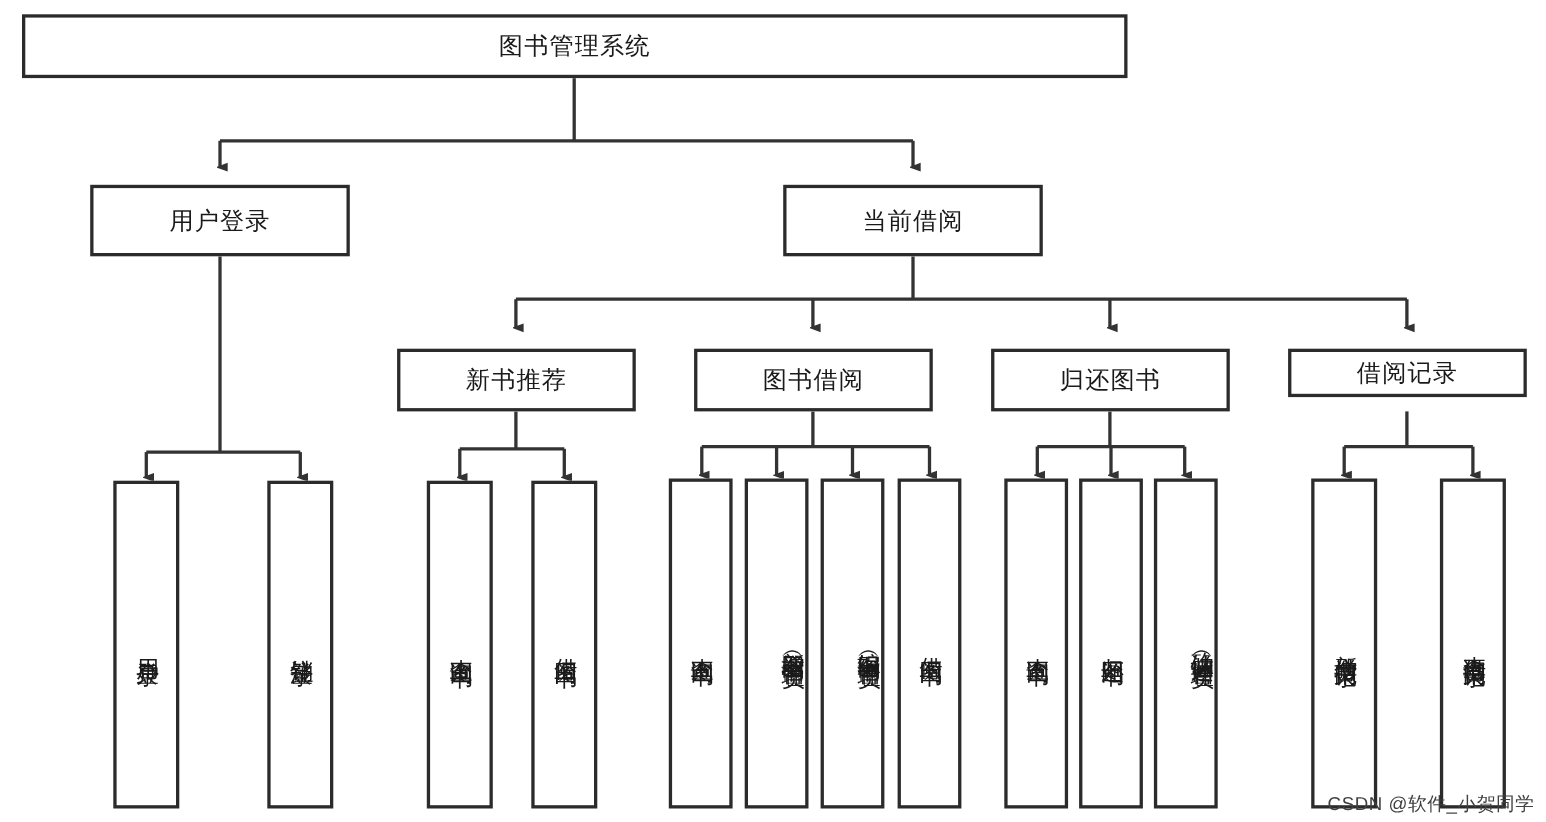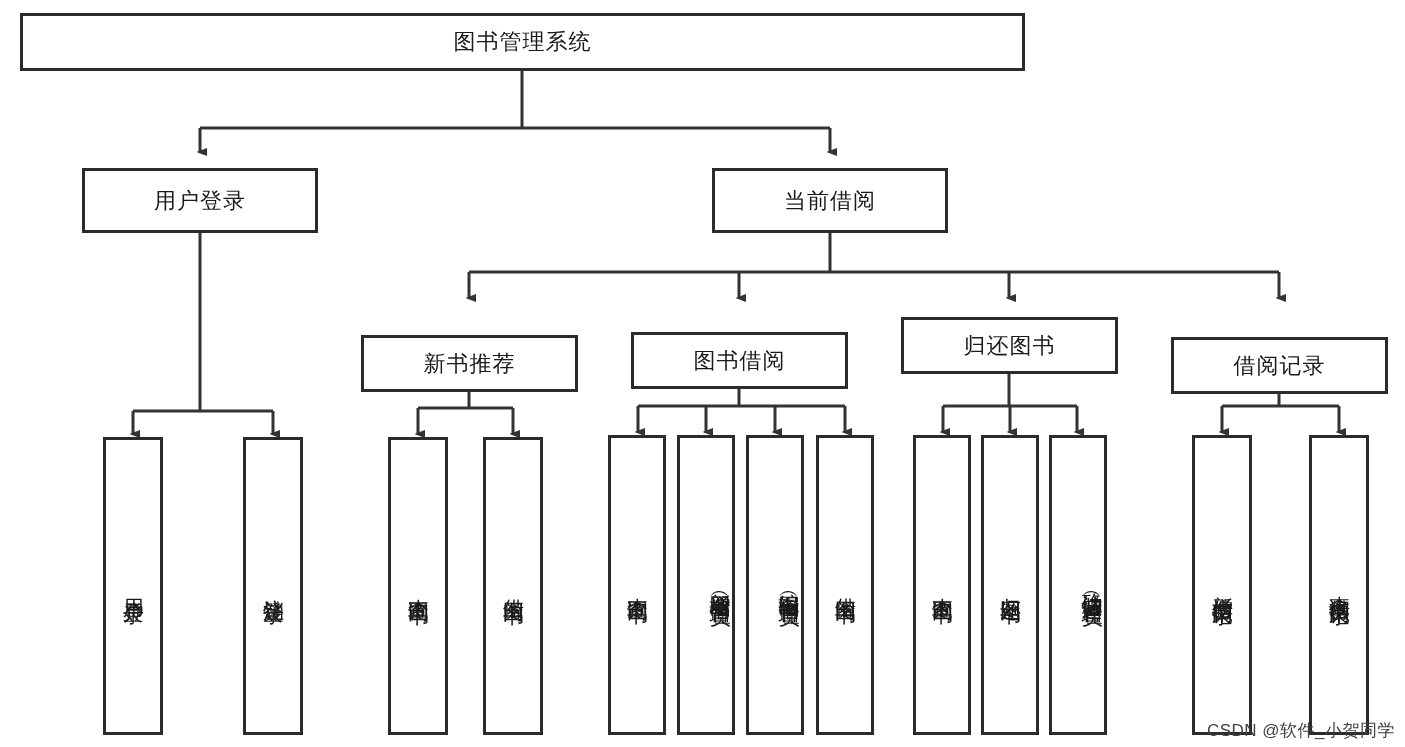--- a/index.html
+++ b/index.html
@@ -132,30 +132,30 @@
     <span class="node-label">图书管理系统</span>
   </div>
 
   <div class="node h-node" style="left:82px; top:168px; width:236px; height:65px;">
     <span class="node-label">用户登录</span>
   </div>
   <div class="node h-node" style="left:712px; top:168px; width:236px; height:65px;">
     <span class="node-label">当前借阅</span>
   </div>
 
-  <div class="node h-node" style="left:361px; top:335px; width:217px; height:57px;">
+  <div class="node h-node" style="left:361px; top:317px; width:217px; height:57px;">
     <span class="node-label">新书推荐</span>
   </div>
-  <div class="node h-node" style="left:631px; top:317px; width:217px; height:57px;margin-top:15px;">
+  <div class="node h-node" style="left:631px; top:317px; width:217px; height:57px;">
     <span class="node-label">图书借阅</span>
   </div>
   <div class="node h-node" style="left:901px; top:317px; width:217px; height:57px;">
     <span class="node-label">归还图书</span>
   </div>
-  <div class="node h-node" style="left:1171px; top:317px; width:217px; height:57px;margin-top:20px;">
+  <div class="node h-node" style="left:1171px; top:317px; width:217px; height:44px;">
     <span class="node-label">借阅记录</span>
   </div>
 
   <div class="node v-node" style="left:103px; top:437px; width:60px; height:298px;">
     <span class="node-label">用户登录</span>
   </div>
   <div class="node v-node" style="left:243px; top:437px; width:60px; height:298px;">
     <span class="node-label">注销登录</span>
   </div>
 

